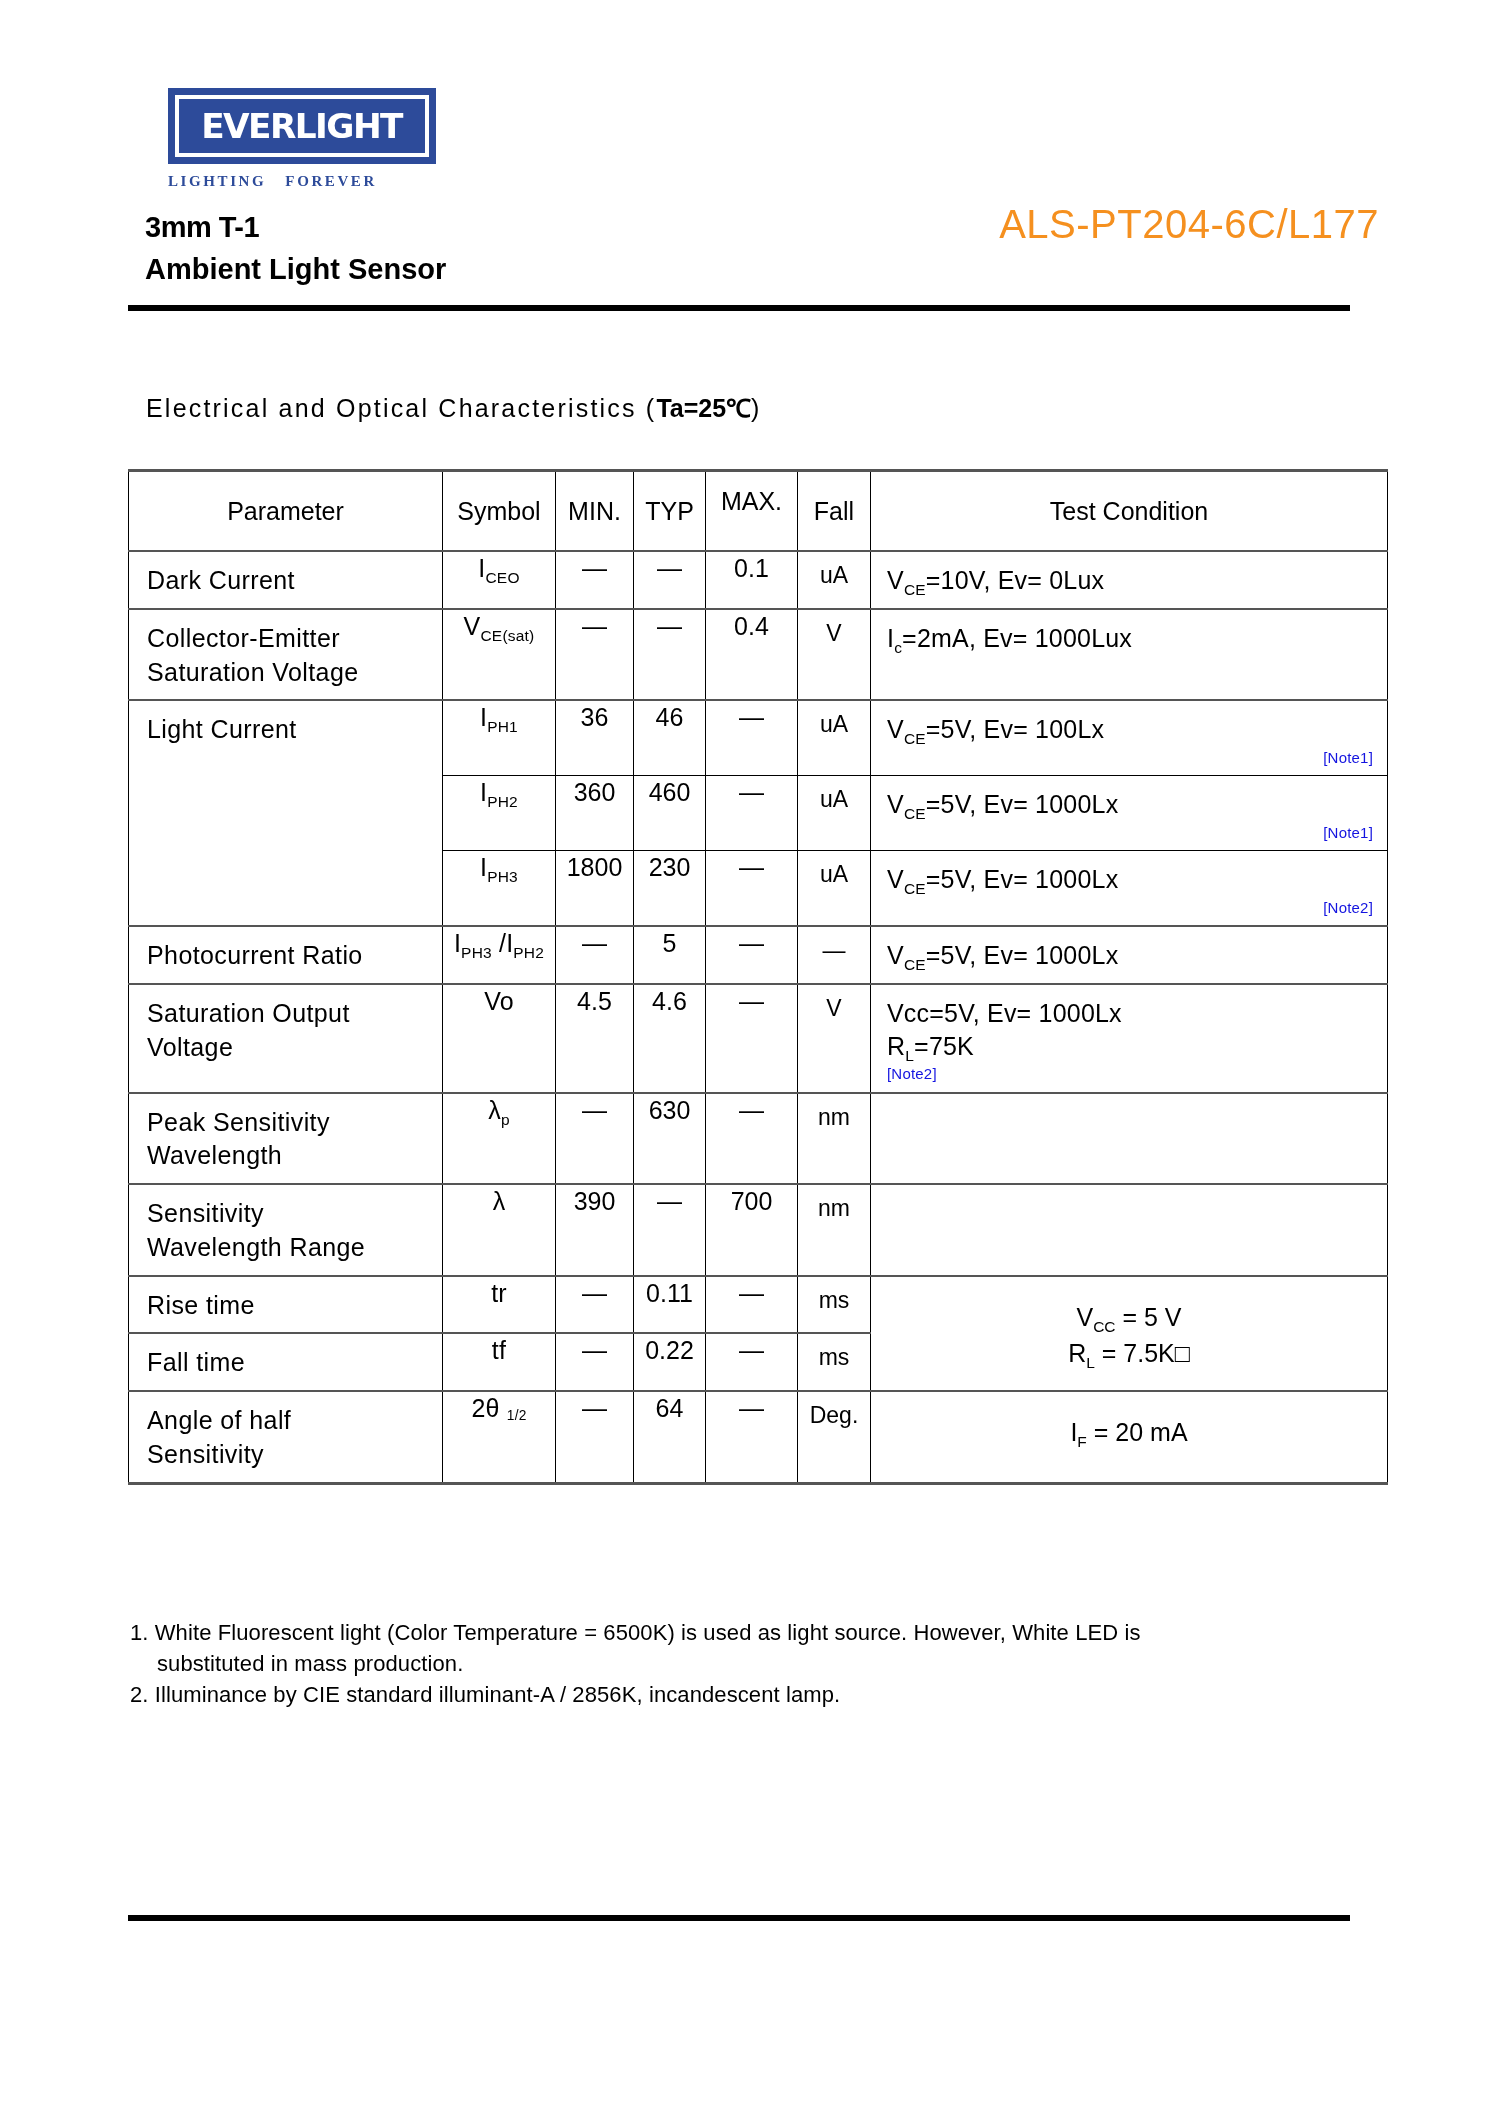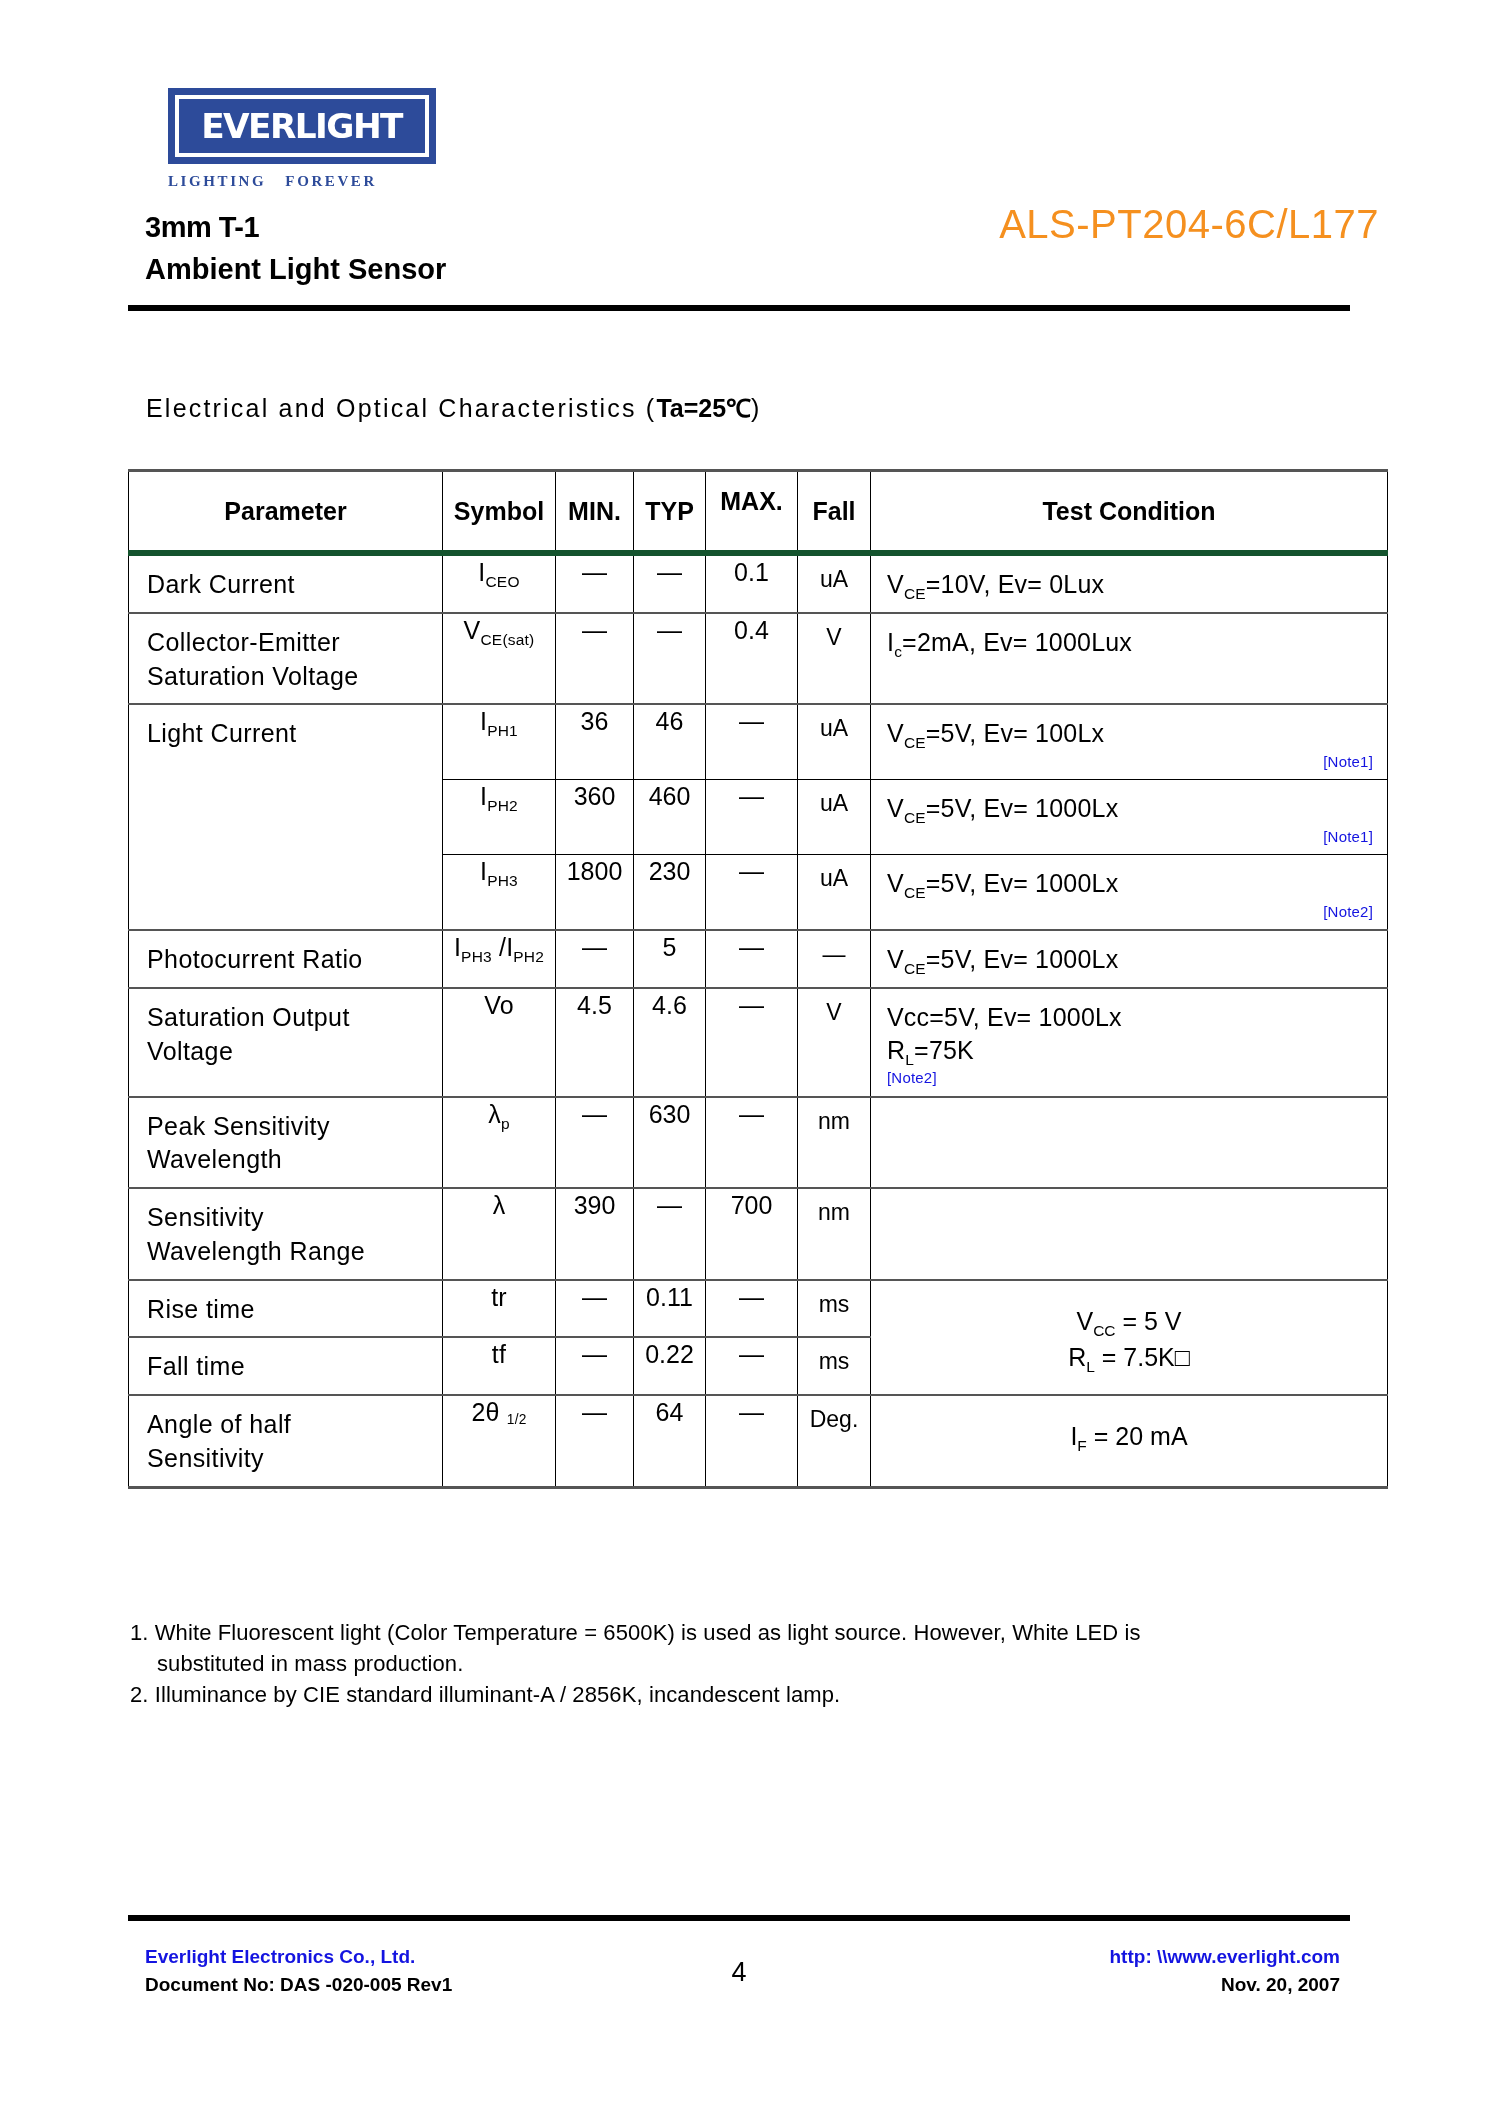--- a/index.html
+++ b/index.html
@@ -121,22 +121,22 @@
   .spec-table td, .spec-table th {
     border: 1px solid #000000;
     padding: 0;
     vertical-align: top;
     font-weight: normal;
     font-size: 25px;
     font-family: "Liberation Sans", sans-serif;
   }
   .spec-table thead th {
     border-top: 3px solid #555555;
-    border-bottom: 6px solid #14532d;
-    font-weight: bold;
+    border-bottom: 1px solid #14532d;
+    font-weight: normal;
     text-align: center;
     height: 62px;
     vertical-align: middle;
     font-size: 25px;
   }
   .spec-table thead th.max-h {
     vertical-align: top;
     padding-top: 16px;
     line-height: 1.05;
   }
@@ -397,25 +397,14 @@
       </tbody>
   </table>
 
   <div class="notes">
     <div class="n-item">1. White Fluorescent light (Color Temperature = 6500K) is used as light source. However, White LED is</div>
     <div class="n-cont">substituted in mass production.</div>
     <div class="n-item">2. Illuminance by CIE standard illuminant-A / 2856K, incandescent lamp.</div>
   </div>
 
   <div class="footer-rule"></div>
-  <div class="footer">
-    <div class="f-left">
-      <div class="blue">Everlight Electronics Co., Ltd.</div>
-      <div>Document No: DAS -020-005 Rev1</div>
-    </div>
-    <div class="f-page">4</div>
-    <div class="f-right">
-      <div class="blue">http: \\www.everlight.com</div>
-      <div>Nov. 20, 2007</div>
-    </div>
-  </div>
 
 </div>
 
 </body></html>

